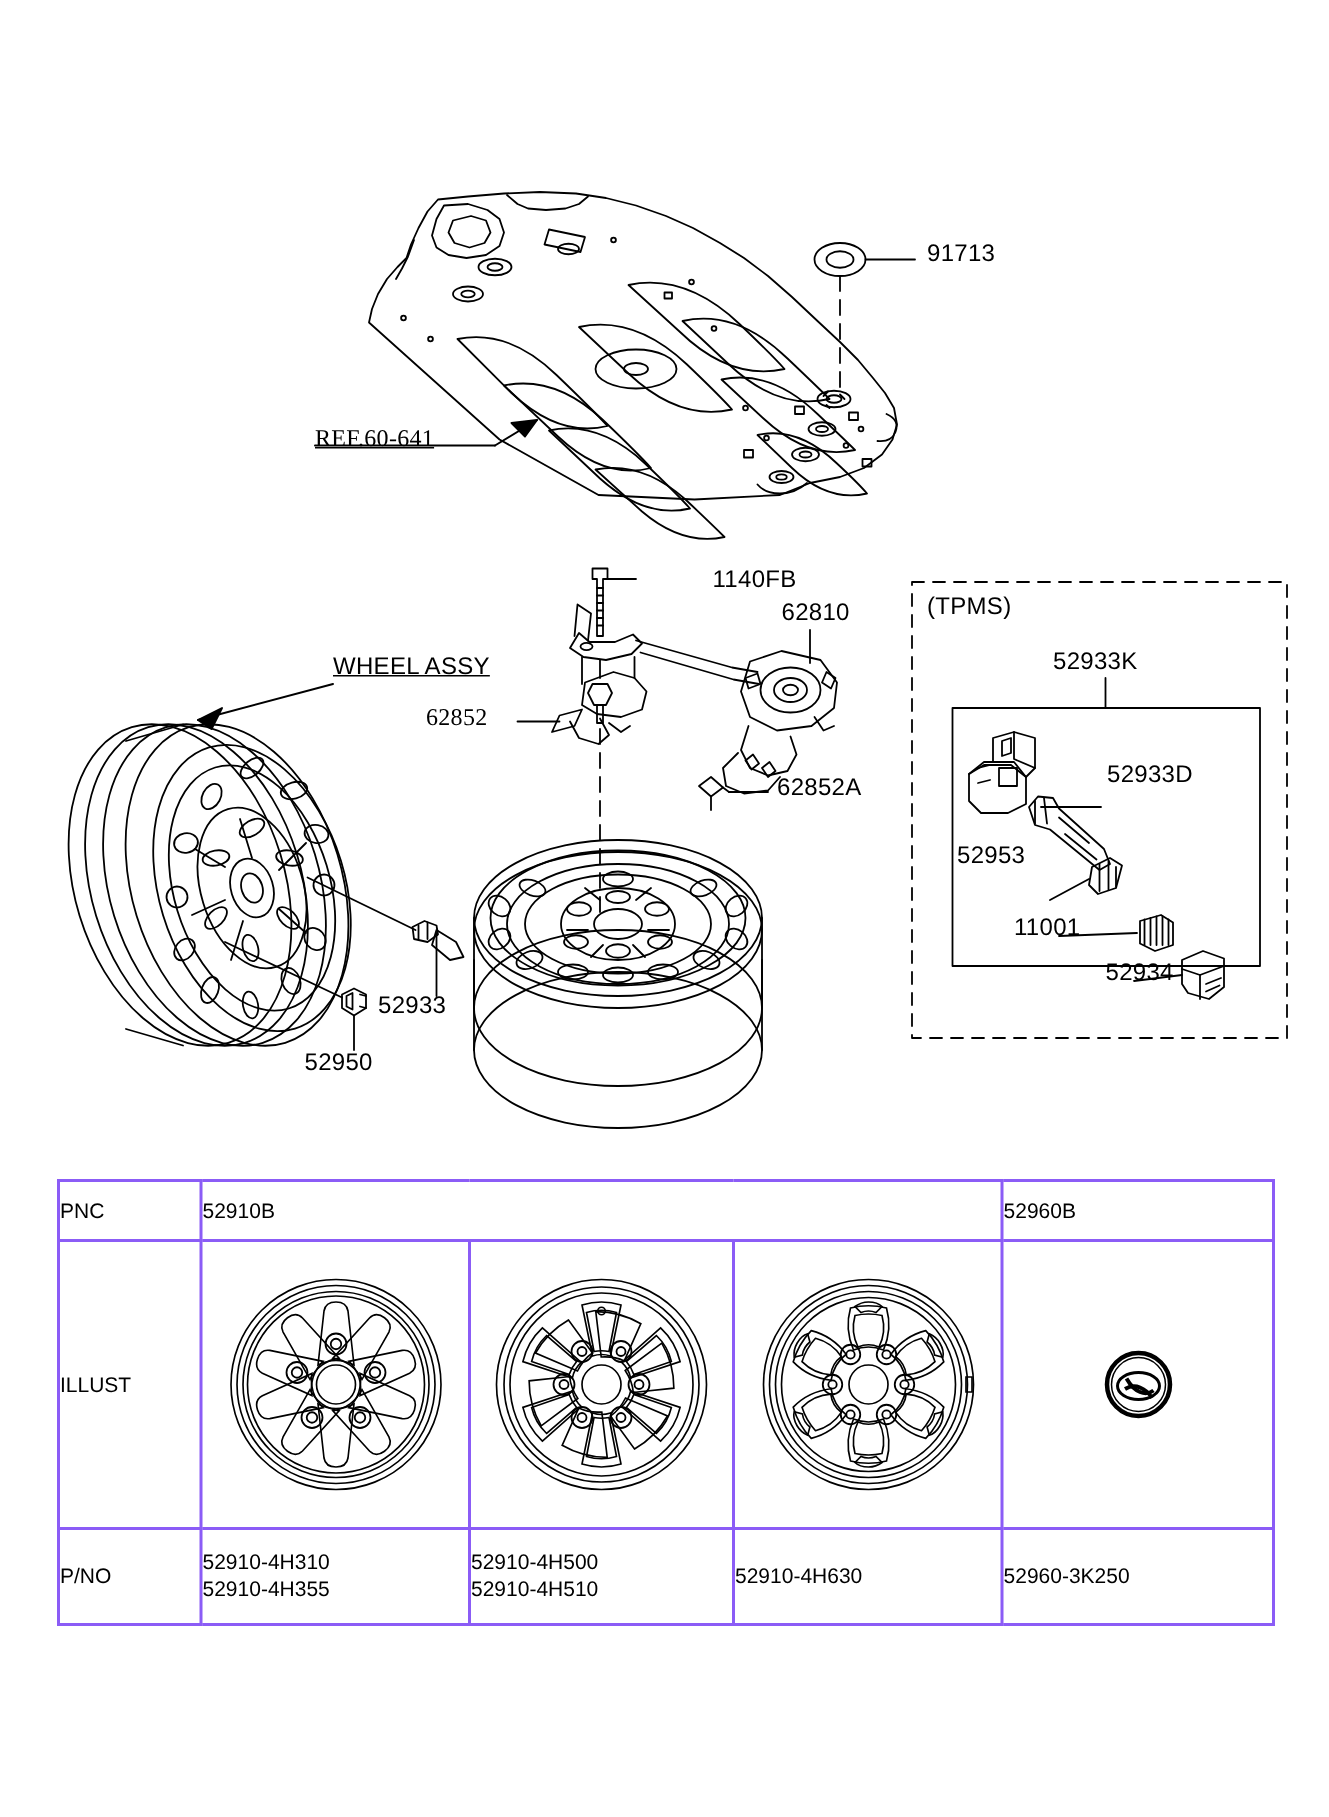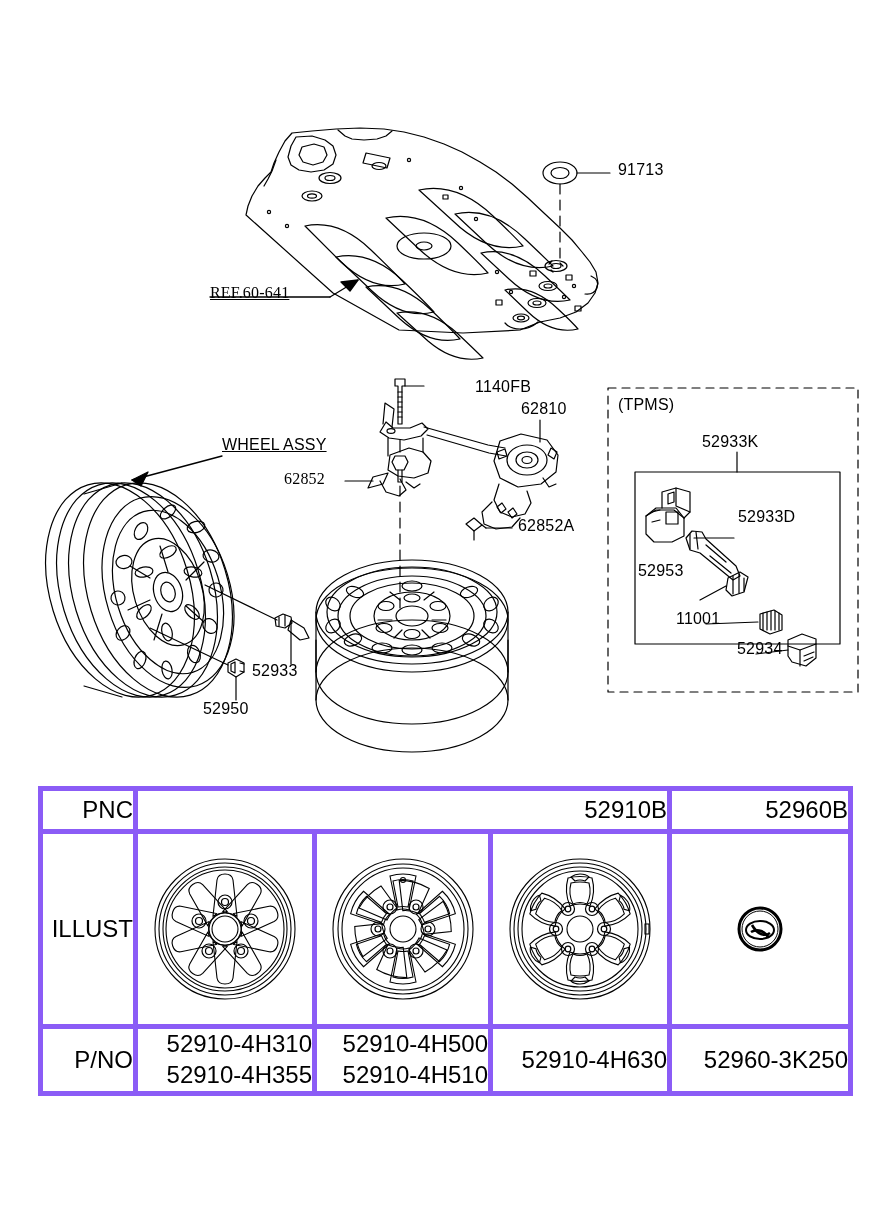--- a/index.html
+++ b/index.html
@@ -5,21 +5,21 @@
   html,body{margin:0;padding:0;background:#ffffff;}
   body{width:886px;height:1211px;position:relative;
        font-family:"Liberation Sans","DejaVu Sans",sans-serif;color:#000;}
   #sheet{position:absolute;left:0;top:0;width:886px;height:1211px;overflow:hidden;}
   svg{display:block;position:absolute;left:0;top:0;}
   .lbl{position:absolute;font-size:16px;letter-spacing:.2px;white-space:nowrap;color:#000;}
   .lbl.u{text-decoration:underline;}
   
   #ptable{position:absolute;left:38px;top:786px;width:810px;border-collapse:collapse;
           table-layout:fixed;}
-  #ptable td{border:5px solid #8b5cf6;text-align:right;vertical-align:middle;font-size:24px;
+  #ptable td{border:2px solid #8b5cf6;text-align:left;vertical-align:middle;font-size:14px;
              padding:0;color:#000;}
   #ptable .rhead{width:95px;}
   #ptable tr.r-pnc td{height:38px;}
   #ptable tr.r-ill td{height:190px;}
   #ptable tr.r-pno td{height:62px;line-height:1.28;}
   .pno-line{display:block;}
   .illcell{position:relative;height:190px;}
   .illcell svg{position:absolute;left:50%;top:50%;transform:translate(-50%,-50%);}
 </style>
 </head>

